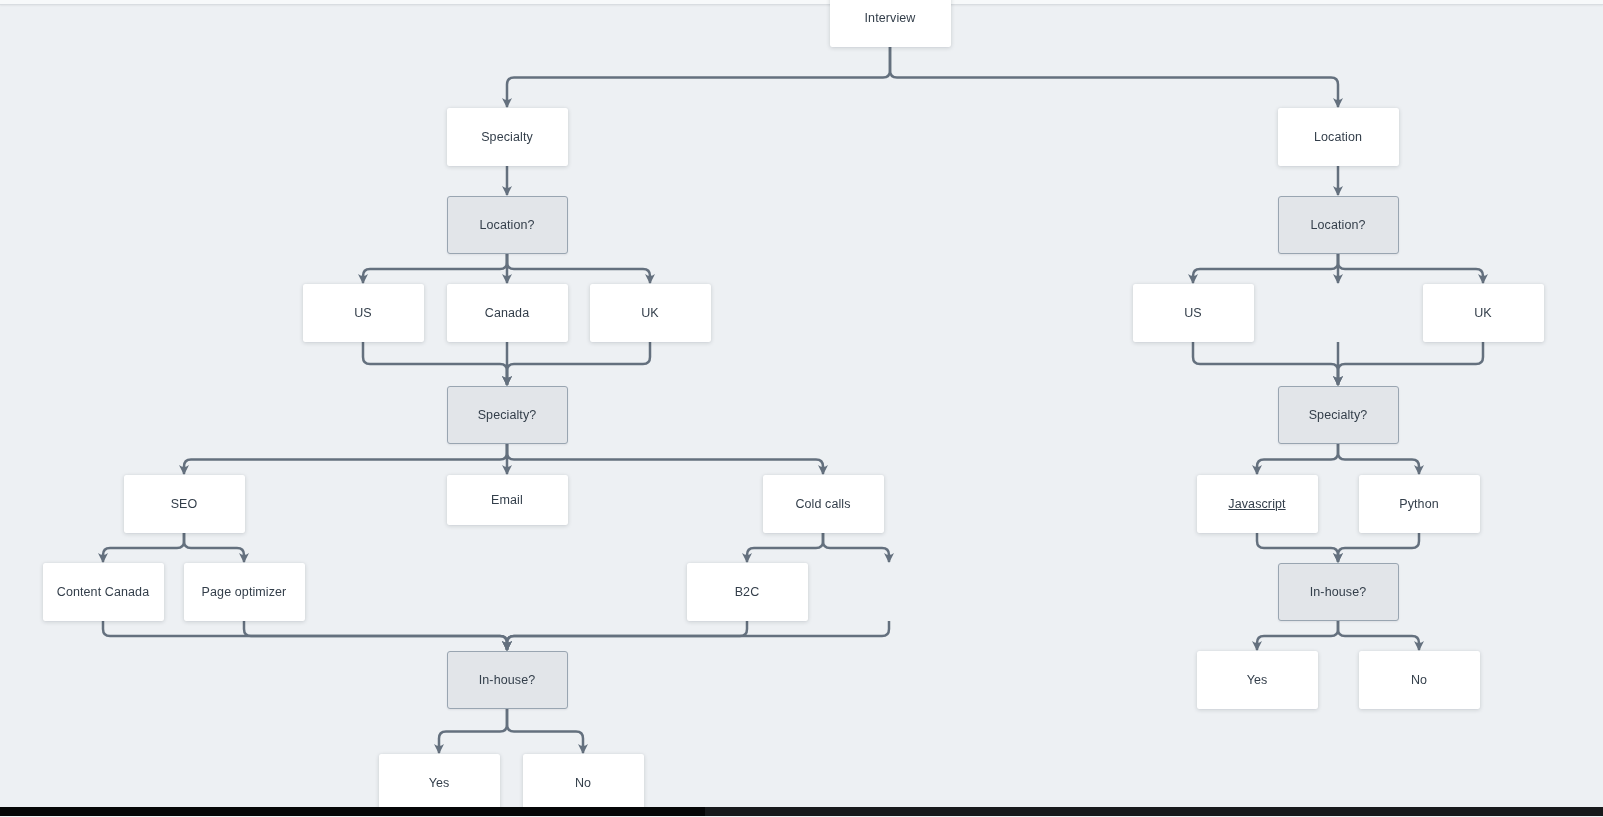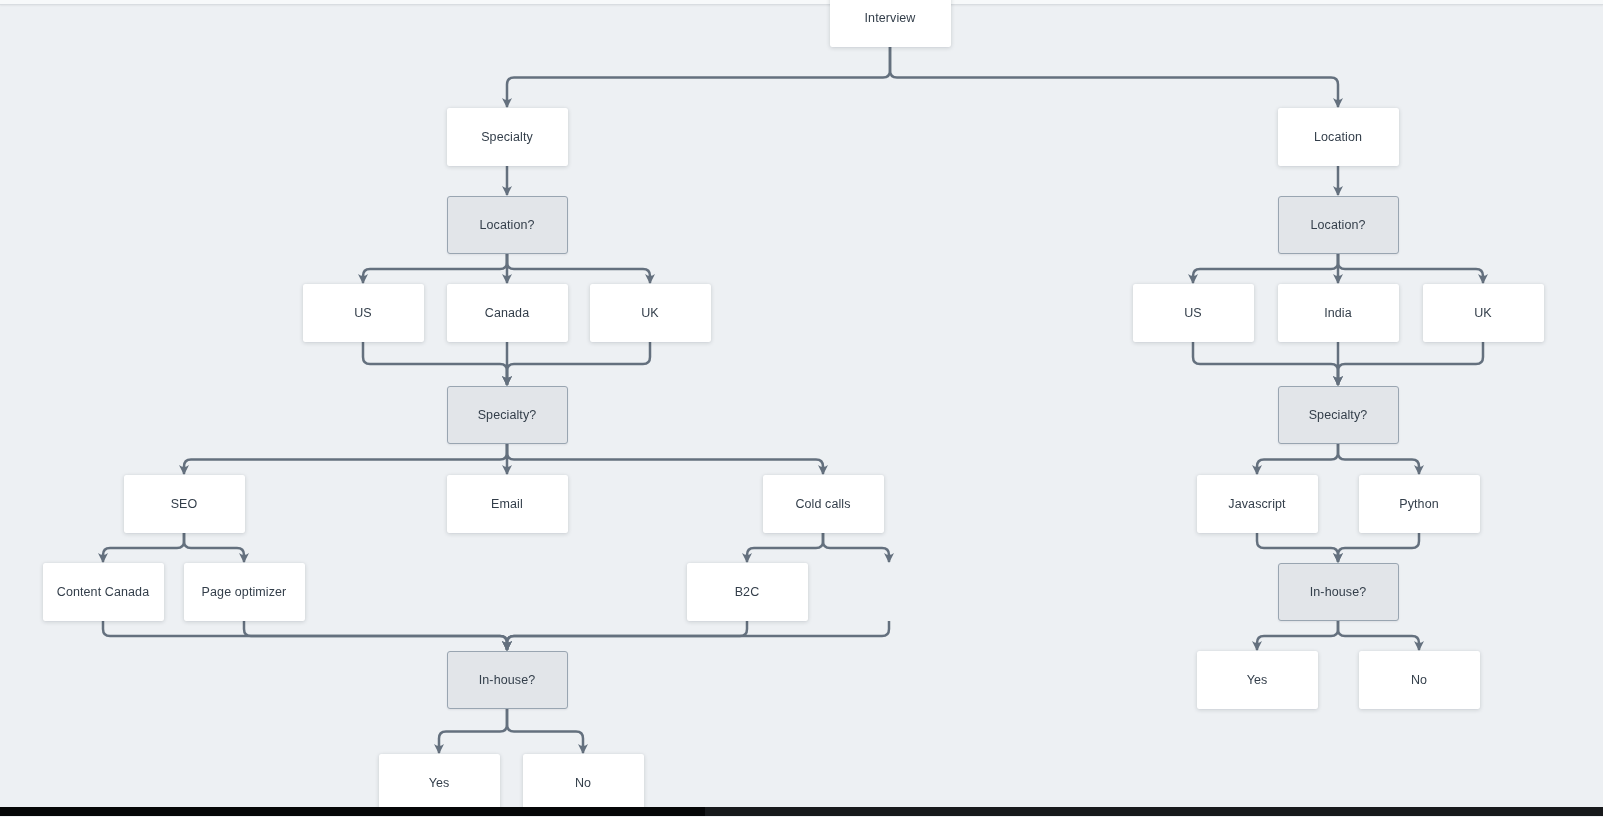--- a/index.html
+++ b/index.html
@@ -130,42 +130,39 @@
   </div>
       <div class="node action" style="left: 446.5px; top: 284px; width: 121px; height: 58px;">
     <span class="node-label">Canada</span>
   </div>
       <div class="node action" style="left: 589.5px; top: 284px; width: 121px; height: 58px;">
     <span class="node-label">UK</span>
   </div>
       <div class="node action" style="left: 1132.5px; top: 284px; width: 121px; height: 58px;">
     <span class="node-label">US</span>
   </div>
-      <div class="node action" style="left: 1277.5px; top: 284px; width: 121px; height: 58px;">
-    <span class="node-label">India</span>
-  </div>
       <div class="node action" style="left: 1422.5px; top: 284px; width: 121px; height: 58px;">
     <span class="node-label">UK</span>
   </div>
       <div class="node decision" style="left: 446.5px; top: 386px; width: 121px; height: 58px;">
     <span class="node-label">Specialty?</span>
   </div>
       <div class="node decision" style="left: 1277.5px; top: 386px; width: 121px; height: 58px;">
     <span class="node-label">Specialty?</span>
   </div>
       <div class="node action" style="left: 123.5px; top: 475px; width: 121px; height: 58px;">
     <span class="node-label">SEO</span>
   </div>
-      <div class="node action" style="left: 446.5px; top: 475px; width: 121px; height: 58px;">
+      <div class="node action" style="left: 446.5px; top: 475px; width: 121px; height: 50px;">
     <span class="node-label">Email</span>
   </div>
       <div class="node action" style="left: 762.5px; top: 475px; width: 121px; height: 58px;">
     <span class="node-label">Cold calls</span>
   </div>
-      <div class="node action" style="left: 1196.5px; top: 475px; width: 121px; height: 58px;">
+      <div class="node action" style="left: 1196.5px; top: 475px; width: 121px; height: 58px; text-decoration: underline;">
     <span class="node-label">Javascript</span>
   </div>
       <div class="node action" style="left: 1358.5px; top: 475px; width: 121px; height: 58px; align-items: center;">
     <span class="node-label">Python</span>
   </div>
       <div class="node action" style="left: 42.5px; top: 563px; width: 121px; height: 58px;">
     <span class="node-label">Content Canada</span>
   </div>
       <div class="node action" style="left: 183.5px; top: 563px; width: 121px; height: 58px;">
     <span class="node-label">Page optimizer</span>

